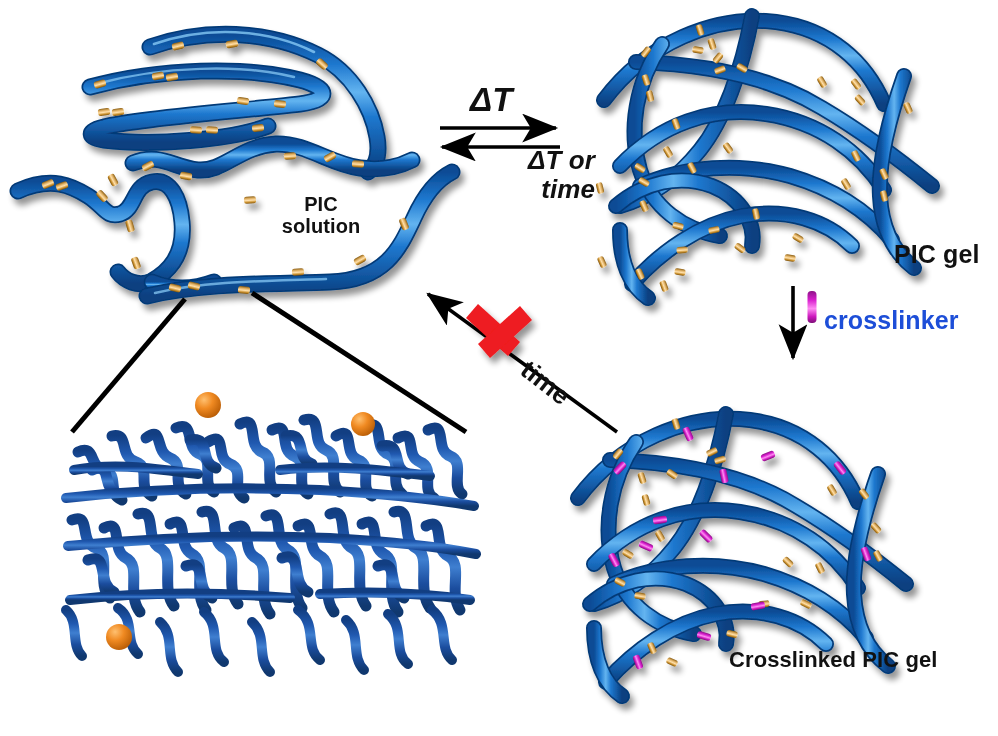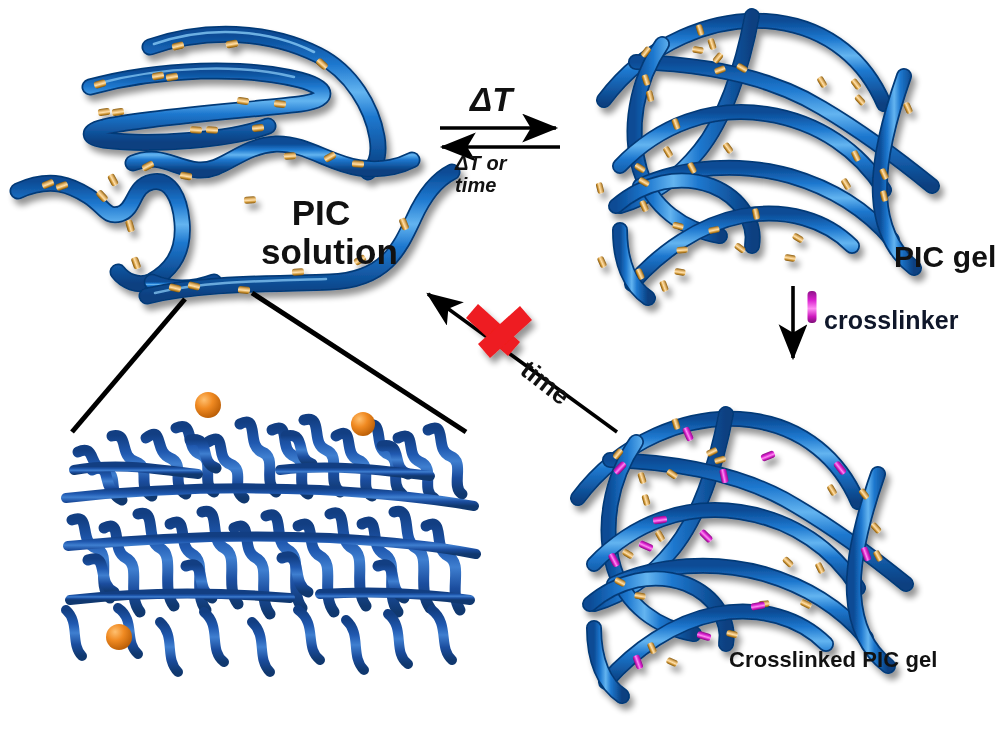--- a/index.html
+++ b/index.html
@@ -3,26 +3,26 @@
 <meta charset="utf-8">
 <title>PIC gel scheme</title>
 <style>
   html,body{margin:0;padding:0;background:#ffffff;}
   body{width:998px;height:736px;overflow:hidden;
        font-family:"Liberation Sans","DejaVu Sans",sans-serif;}
   #stage{position:relative;width:998px;height:736px;background:#fff;}
   svg.layer{position:absolute;left:0;top:0;width:998px;height:736px;}
   .lbl{position:absolute;font-weight:bold;color:#111;line-height:1.12;
        letter-spacing:.1px;white-space:pre;}
-  #lbl-pic-solution{left:261px;top:193px;font-size:35px;text-align:center;width:120px;}
-  #lbl-pic-gel{left:894px;top:240px;font-size:30px;}
+  #lbl-pic-solution{left:261px;top:193px;font-size:20px;text-align:center;width:120px;}
+  #lbl-pic-gel{left:894px;top:240px;font-size:25px;}
   #lbl-crosslinked{left:729px;top:648px;font-size:22px;}
-  #lbl-crosslinker{left:824px;top:306px;font-size:25px;color:#0f172a;}
+  #lbl-crosslinker{left:824px;top:306px;font-size:25px;color:#1d4ed8;}
   #lbl-dt-top{left:470px;top:82px;font-size:33px;font-style:italic;}
-  #lbl-dt-bottom{left:455px;top:152px;font-size:20px;width:140px;text-align:left;}
+  #lbl-dt-bottom{left:455px;top:146px;font-size:26px;width:140px;text-align:right;}
   #lbl-time{left:533px;top:355px;font-size:26px;transform:rotate(38deg);
             transform-origin:left top;}
   .ital{font-style:italic;}
 </style>
 </head>
 <body>
 
 <div id="stage">
 
   <svg class="layer" viewBox="0 0 998 736">

